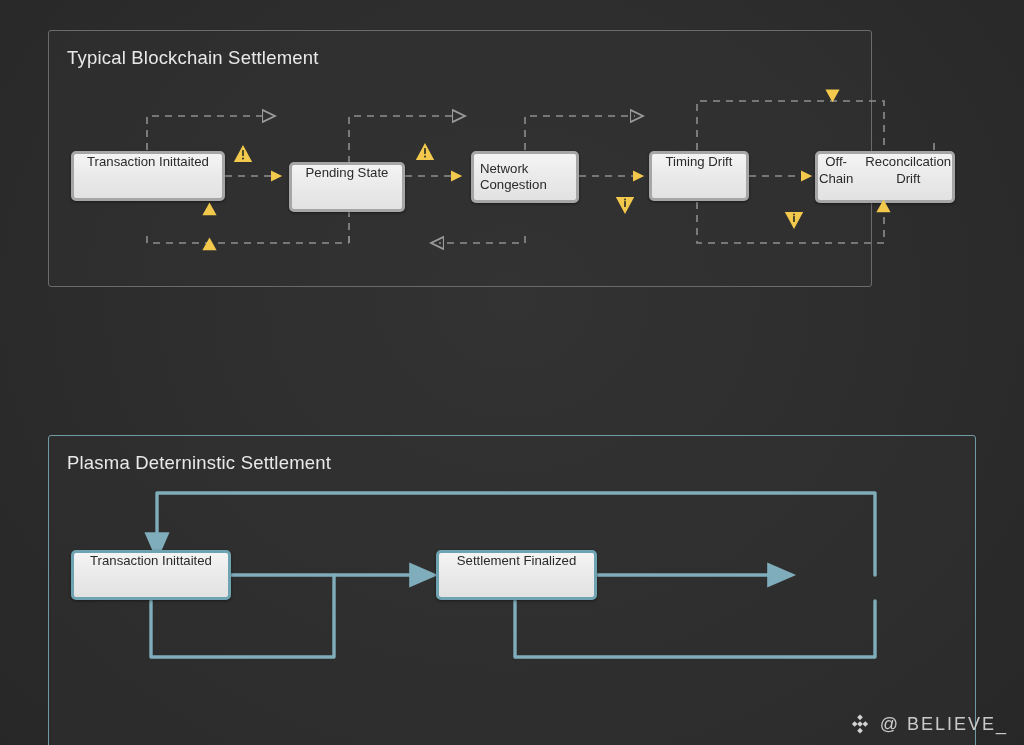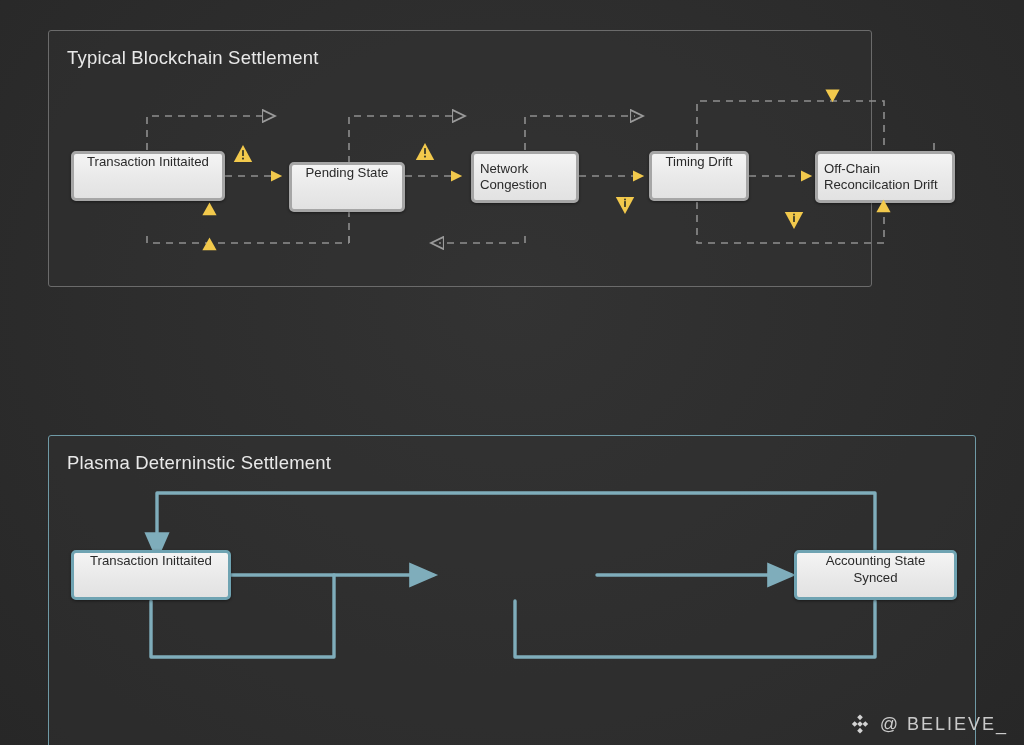--- a/index.html
+++ b/index.html
@@ -178,21 +178,21 @@
 
     <div class="node gray" style="left:600px; top:120px; width:100px; height:50px;">
       <span>Timing Drift</span>
     </div>
 
     <div class="node gray" style="left:422px; top:120px; width:108px; height:52px; flex-direction:column;">
       <span>Network</span>
       <span>Congestion</span>
     </div>
 
-    <div class="node gray" style="left:766px; top:120px; width:140px; height:52px; flex-direction:column;">
+    <div class="node gray" style="left:766px; top:120px; width:140px; height:52px; ">
       <span>Off-Chain</span>
       <span>Reconcilcation Drift</span>
     </div>
 
     <div class="warn" style="left:184px; top:113px;">
       <svg viewBox="0 0 20 19">
           <path d="M10 1 L19.2 18 L0.8 18 Z" fill="#f2c94c"></path>
           <rect x="9.1" y="6" width="1.8" height="6" fill="#3a3a28" rx=".6"></rect>
           <circle cx="10" cy="14.6" r="1.05" fill="#3a3a28"></circle>
         </svg>
@@ -262,24 +262,24 @@
         <path d="M102,165 L102,221 L285,221 L285,139"></path>
 
         <path d="M466,165 L466,221 L826,221 L826,165"></path>
       </g>
     </svg>
 
     <div class="node teal" style="left:22px; top:114px; width:160px; height:50px;">
       <span>Transaction Inittaited</span>
     </div>
 
-
-    <div class="node teal" style="left:745px; top:114px; width:163px; height:50px;">
-      <span>Accounting State Synced</span>
-    </div>
+    <div class="node teal" style="left:387px; top:114px; width:161px; height:50px;">
+      <span>Settlement Finalized</span>
+    </div>
+
   </section>
 
   <div id="watermark">
     <span>
       <svg width="22" height="22" viewBox="0 0 24 24">
         <g fill="#e2e2e2">
           <path d="M12 1.6 L15.1 4.7 L12 7.8 L8.9 4.7 Z"></path>
           <path d="M6.2 7.4 L9.3 10.5 L6.2 13.6 L3.1 10.5 Z" transform="translate(0,1.5)"></path>
           <path d="M17.8 7.4 L20.9 10.5 L17.8 13.6 L14.7 10.5 Z" transform="translate(0,1.5)"></path>
           <path d="M12 16.2 L15.1 19.3 L12 22.4 L8.9 19.3 Z"></path>

